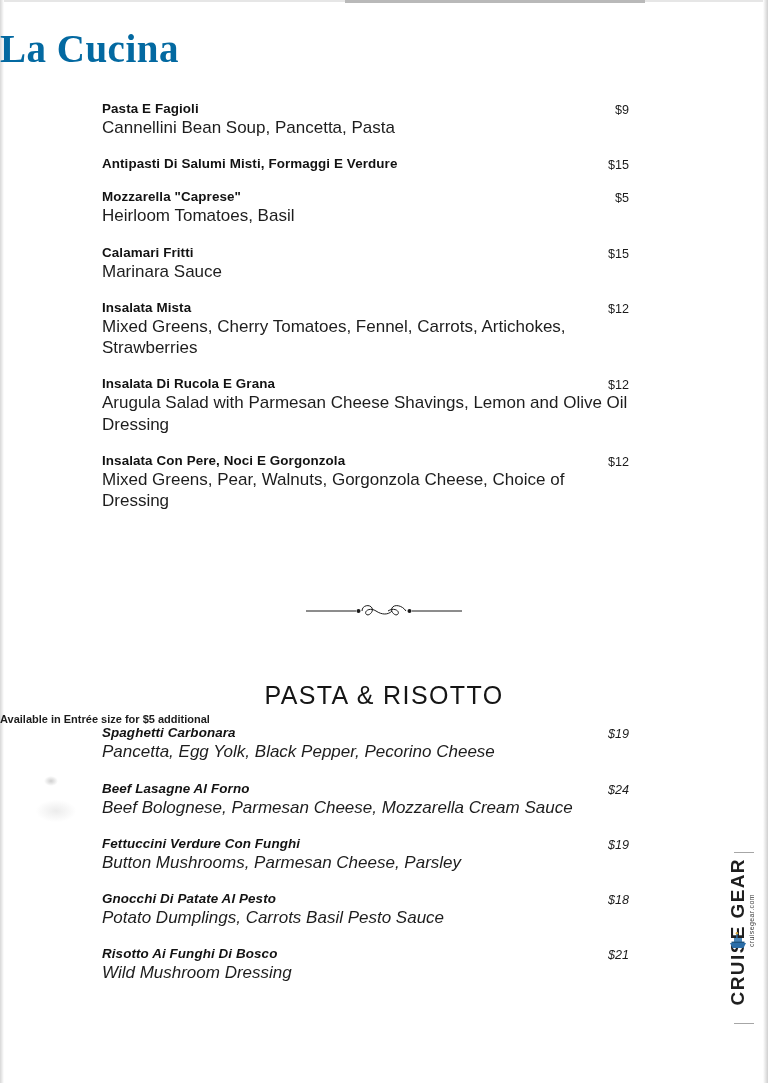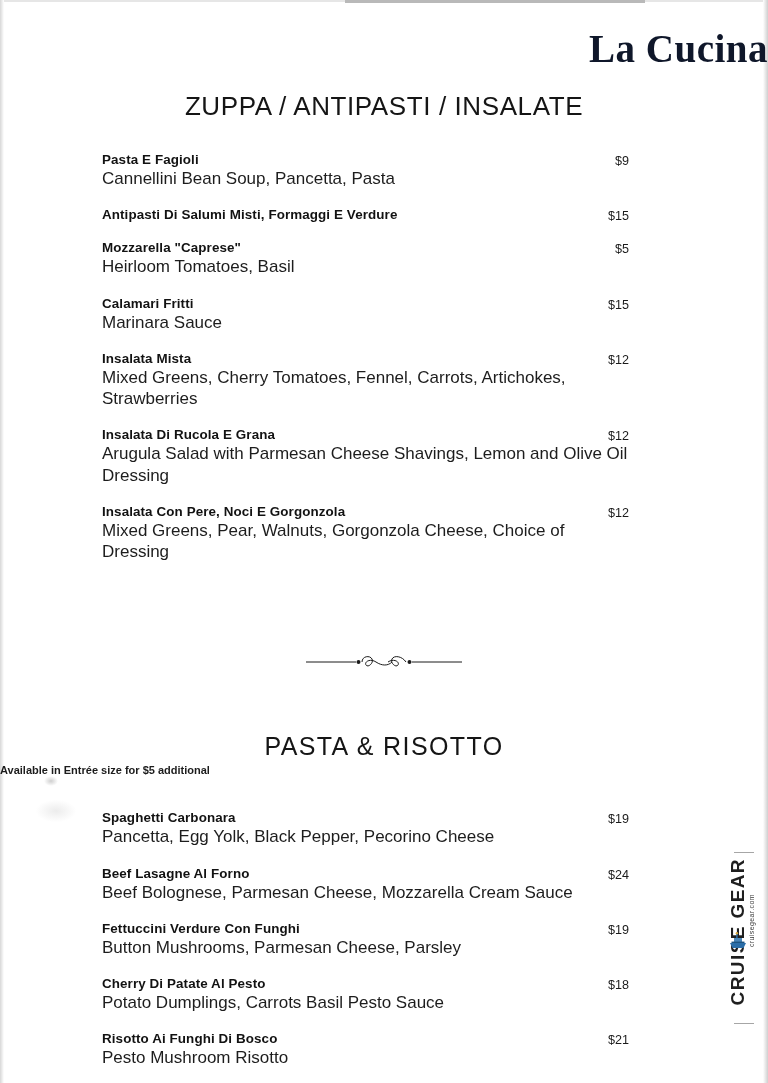--- a/index.html
+++ b/index.html
@@ -71,25 +71,24 @@
     left: 0;
     top: 0;
     width: 768px;
     height: 1083px;
   }
 
   .restaurant-title {
     font-family: "Liberation Serif", serif;
     font-weight: bold;
     font-size: 39px;
-    text-align: right;
+    text-align: left;
     letter-spacing: 0.5px;
     margin: 26px 0 0 0;
-    color: #0f172a;
-    padding-left: 15px;
+    color: #0369a1;
   }
 
   .section-heading {
     text-align: center;
     font-size: 26px;
     font-weight: 400;
     letter-spacing: 0.6px;
     color: #151515;
     margin: 20px 0 0 0;
   }
@@ -224,21 +223,20 @@
 <div class="scan-top-bar"></div>
 <div class="scan-edge-left"></div>
 <div class="scan-edge-right"></div>
 <div class="scan-smudge"></div>
 <div class="scan-smudge2"></div>
 
 <div class="page">
 
   <h1 class="restaurant-title">La Cucina</h1>
 
-  <h2 class="section-heading">ZUPPA / ANTIPASTI / INSALATE</h2>
 
   <ul class="menu-list first-section">
     <li class="menu-item">
       <div class="item-name">Pasta E Fagioli</div>
       <div class="item-desc">Cannellini Bean Soup, Pancetta, Pasta</div>
       <div class="item-price">$9</div>
     </li>
     <li class="menu-item">
       <div class="item-name">Antipasti Di Salumi Misti, Formaggi E Verdure</div>
       <div class="item-price">$15</div>
@@ -277,44 +275,44 @@
       <path d="M58 12 C58 6, 66 5, 68 9 C70 13, 64 18, 62 15 C60 12, 66 8, 72 12 C78 16, 84 16, 88 12"></path>
       <path d="M102 12 C98 6, 90 5, 88 9 C86 13, 92 18, 94 15 C96 12, 90 8, 84 12"></path>
       <circle cx="105.5" cy="12" r="2" fill="#1b1b1b" stroke="none"></circle>
       <path d="M108 12 H158"></path>
     </svg>
   </div>
 
   <h2 class="section-heading pasta" style="margin-top:58px;">PASTA &amp; RISOTTO</h2>
   <div class="section-sub">Available in Entrée size for $5 additional</div>
 
-  <ul class="menu-list pasta-section" style="margin-top:34px;">
+  <ul class="menu-list pasta-section" style="font-style:italic;">
     <li class="menu-item">
       <div class="item-name">Spaghetti Carbonara</div>
       <div class="item-desc">Pancetta, Egg Yolk, Black Pepper, Pecorino Cheese</div>
       <div class="item-price">$19</div>
     </li>
     <li class="menu-item">
       <div class="item-name">Beef Lasagne Al Forno</div>
       <div class="item-desc">Beef Bolognese, Parmesan Cheese, Mozzarella Cream Sauce</div>
       <div class="item-price">$24</div>
     </li>
     <li class="menu-item">
       <div class="item-name">Fettuccini Verdure Con Funghi</div>
       <div class="item-desc">Button Mushrooms, Parmesan Cheese, Parsley</div>
       <div class="item-price">$19</div>
     </li>
     <li class="menu-item">
-      <div class="item-name">Cherry Di Patate Al Pesto</div>
+      <div class="item-name">Gnocchi Di Patate Al Pesto</div>
       <div class="item-desc">Potato Dumplings, Carrots Basil Pesto Sauce</div>
       <div class="item-price">$18</div>
     </li>
     <li class="menu-item">
       <div class="item-name">Risotto Ai Funghi Di Bosco</div>
-      <div class="item-desc">Pesto Mushroom Risotto</div>
+      <div class="item-desc">Wild Mushroom Dressing</div>
       <div class="item-price">$21</div>
     </li>
   </ul>
 
 </div>
 
 <div class="side-rule-top"></div>
 <div class="side-rule-bottom"></div>
 <div class="sidebrand">
   <div class="brandtext">CRUISE GEAR</div>

